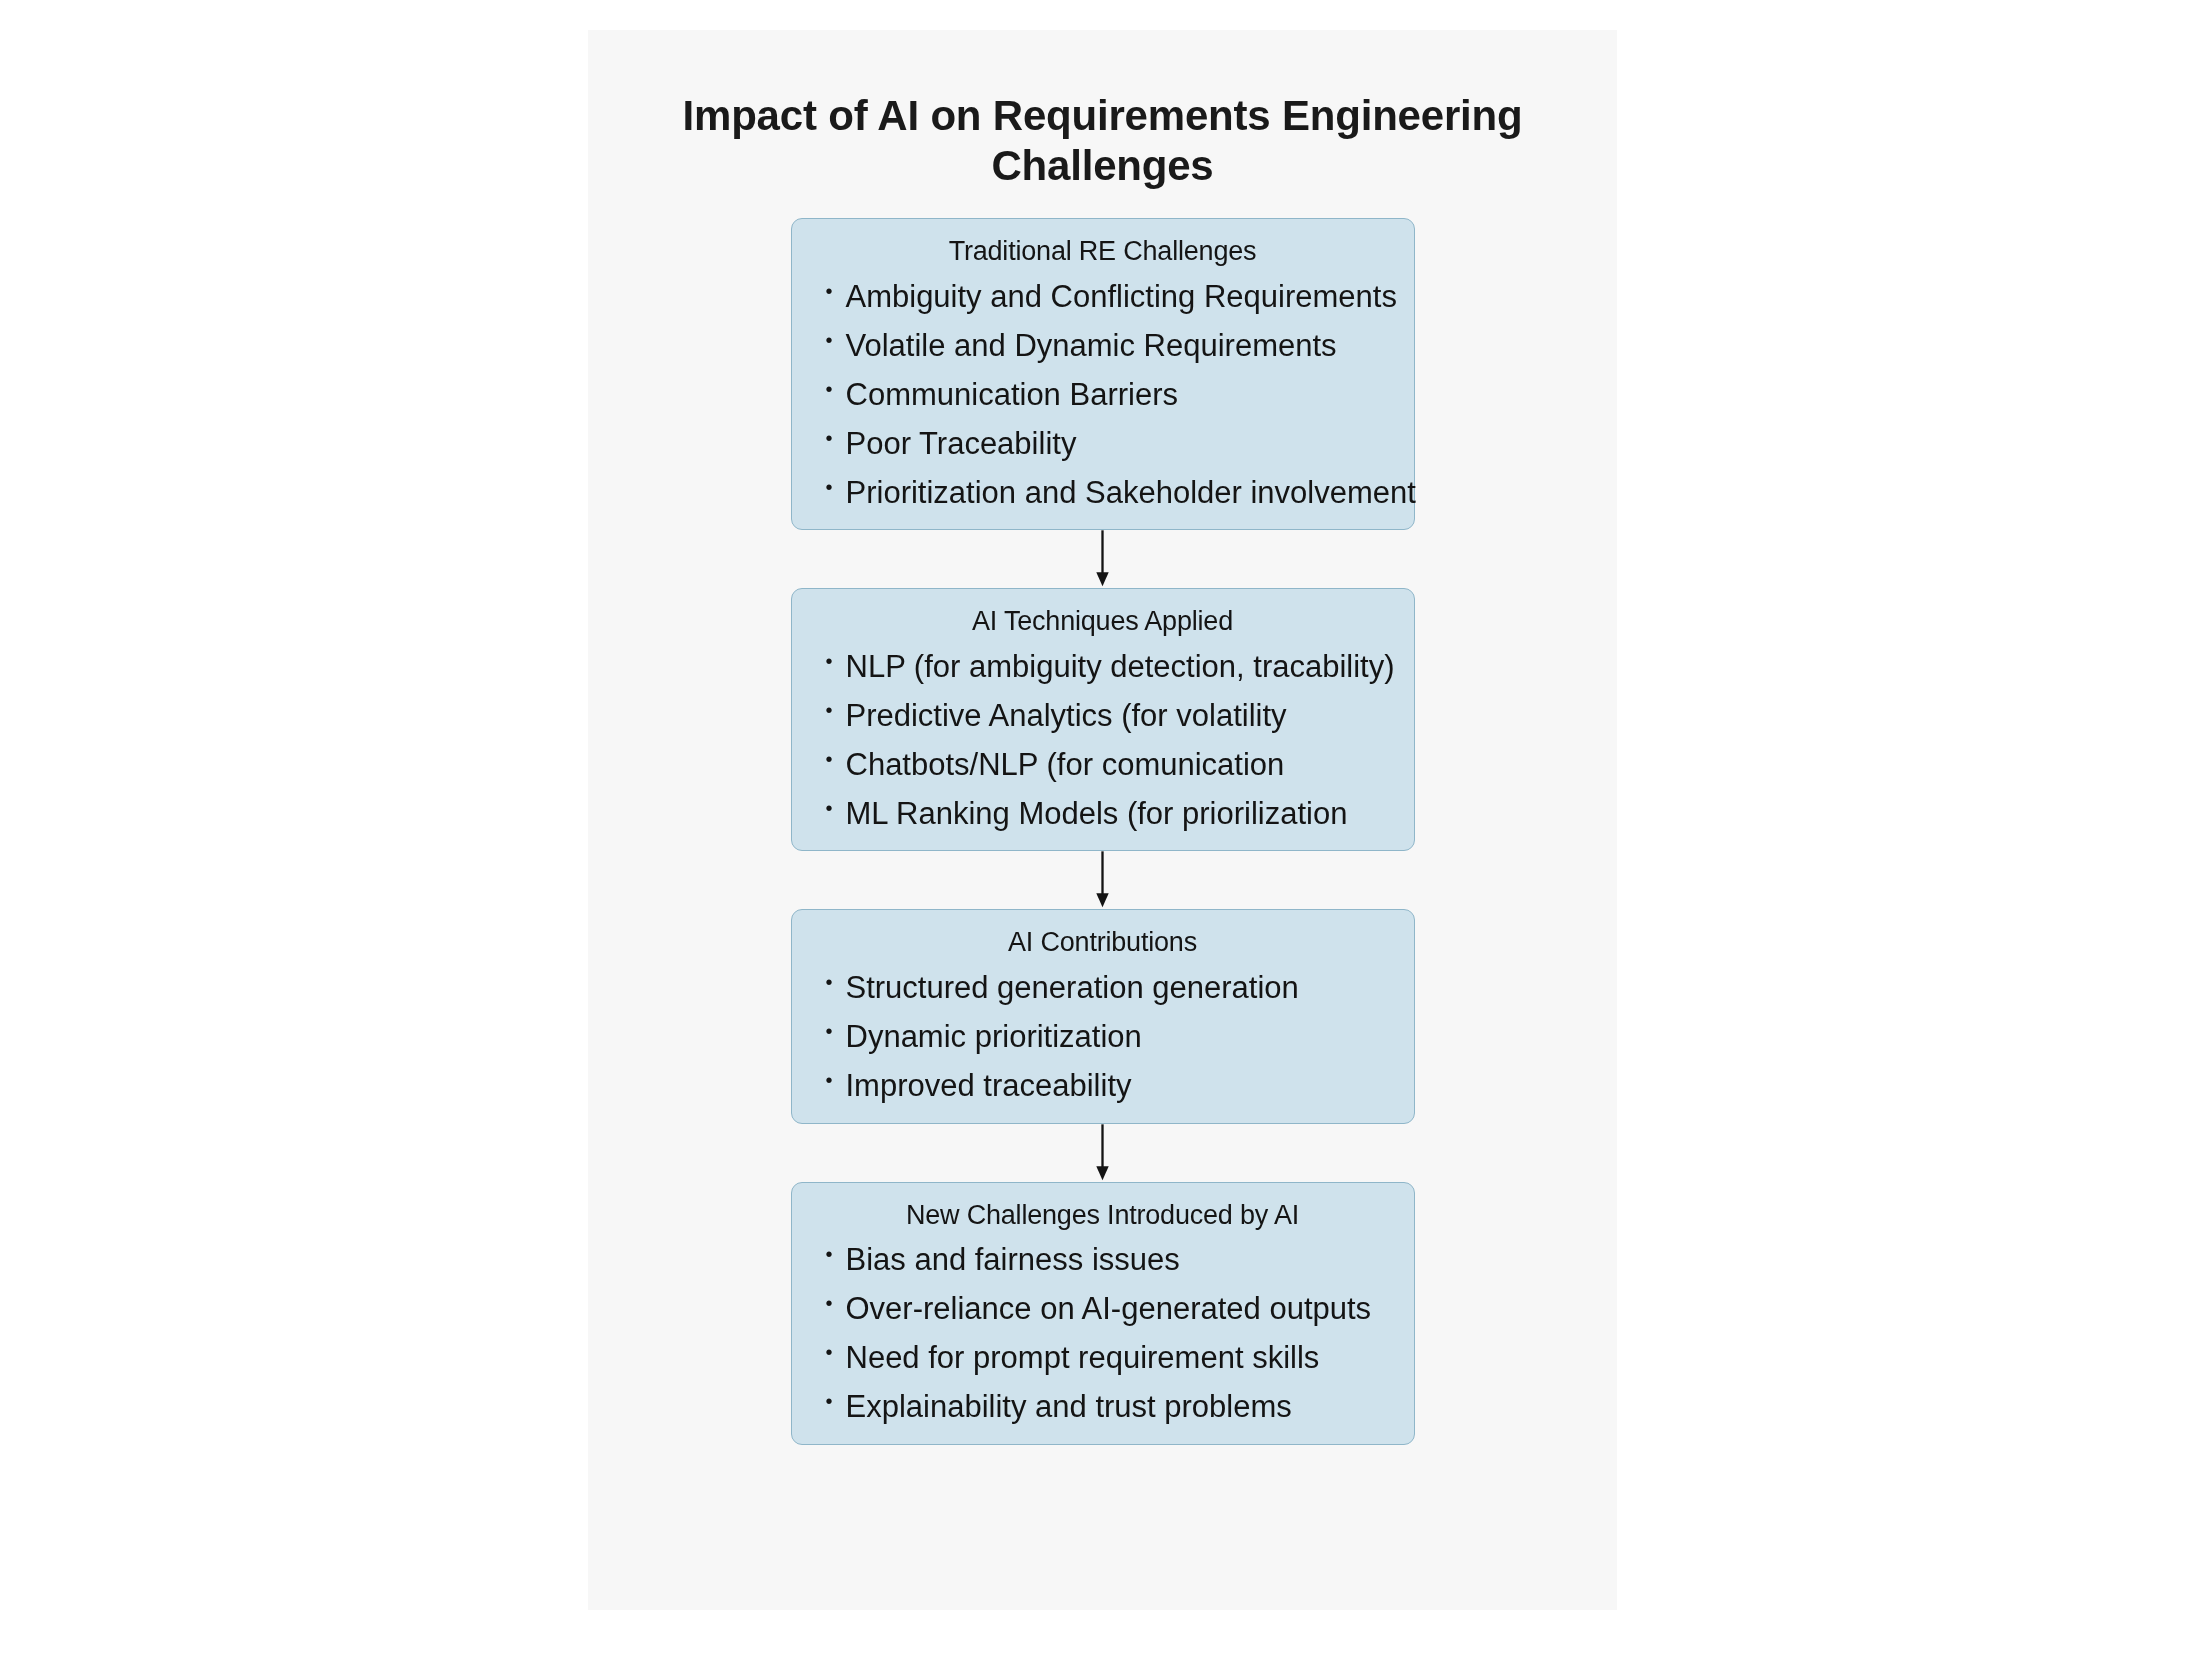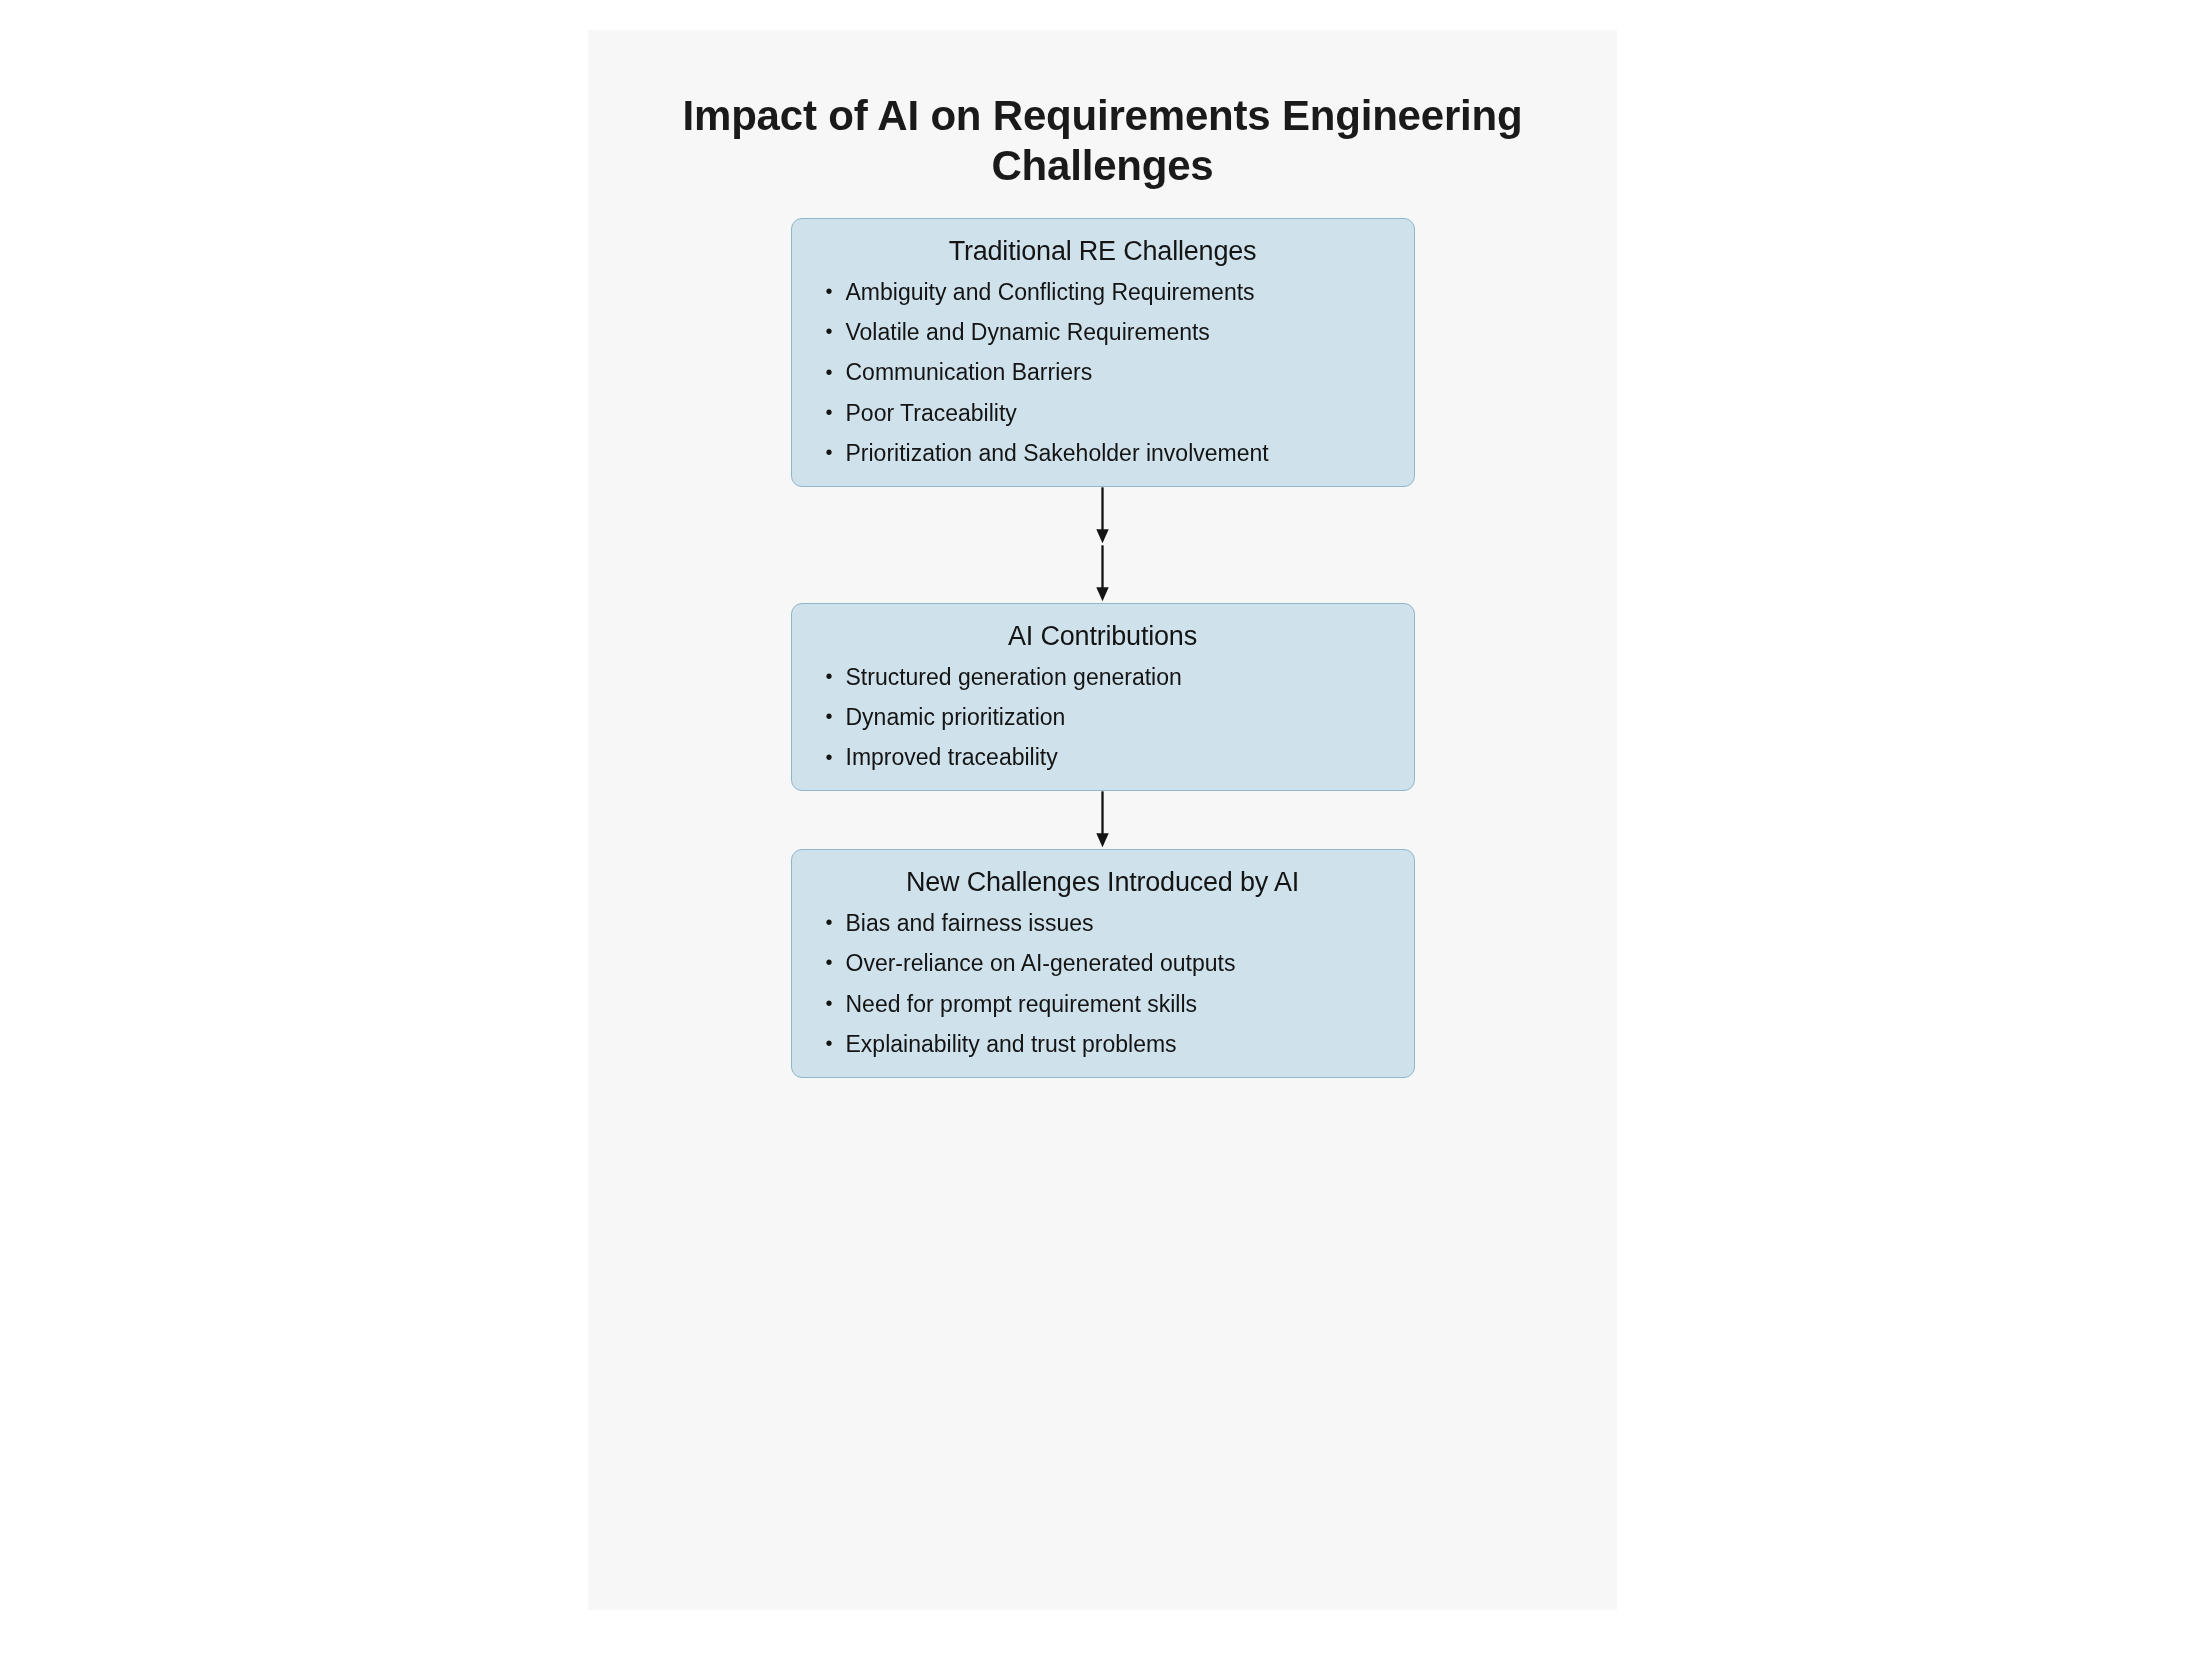--- a/index.html
+++ b/index.html
@@ -70,21 +70,21 @@
     margin-bottom: 12.5px;
     letter-spacing: -0.2px;
   }
   .node-list {
     margin: 0;
     padding: 0;
     list-style: none;
   }
   .node-list li {
     position: relative;
-    font-size: 23px;
+    font-size: 31px;
     line-height: 1.08;
     color: #141414;
     padding: 0 0 0 34px;
     margin: 0 0 15.6px 0;
     white-space: nowrap;
   }
   .node-list li:last-child {
     margin-bottom: 0;
   }
   .node-list li::before {
@@ -122,20 +122,29 @@
             <li>Poor Traceability</li>
             <li>Prioritization and Sakeholder involvement</li>
           </ul>
         </div>
 
         <svg class="connector" viewBox="0 0 40 74">
           <line x1="20" y1="0" x2="20" y2="60" stroke="#141414" stroke-width="3"></line>
           <polygon points="20,72 12,54 28,54" fill="#141414"></polygon>
         </svg>
 
+        <div class="node">
+          <div class="node-title">AI Techniques Applied</div>
+          <ul class="node-list">
+            <li>NLP (for ambiguity detection, tracability)</li>
+            <li>Predictive Analytics (for volatility</li>
+            <li>Chatbots/NLP (for comunication</li>
+            <li>ML Ranking Models (for priorilization</li>
+          </ul>
+        </div>
 
         <svg class="connector" viewBox="0 0 40 74">
           <line x1="20" y1="0" x2="20" y2="60" stroke="#141414" stroke-width="3"></line>
           <polygon points="20,72 12,54 28,54" fill="#141414"></polygon>
         </svg>
 
         <div class="node">
           <div class="node-title">AI Contributions</div>
           <ul class="node-list">
             <li>Structured generation generation</li>

